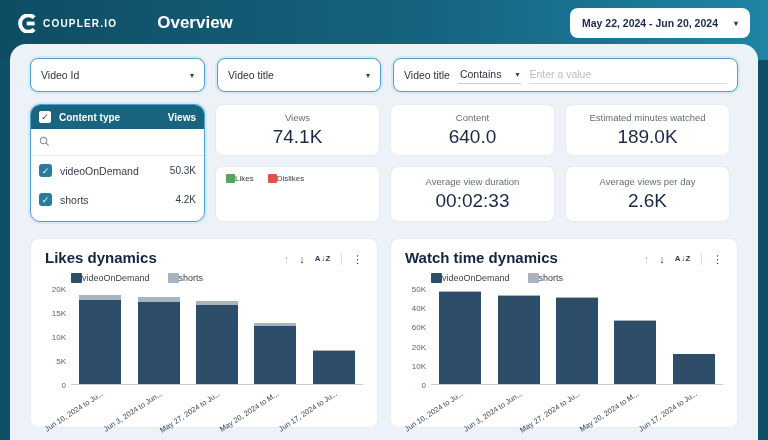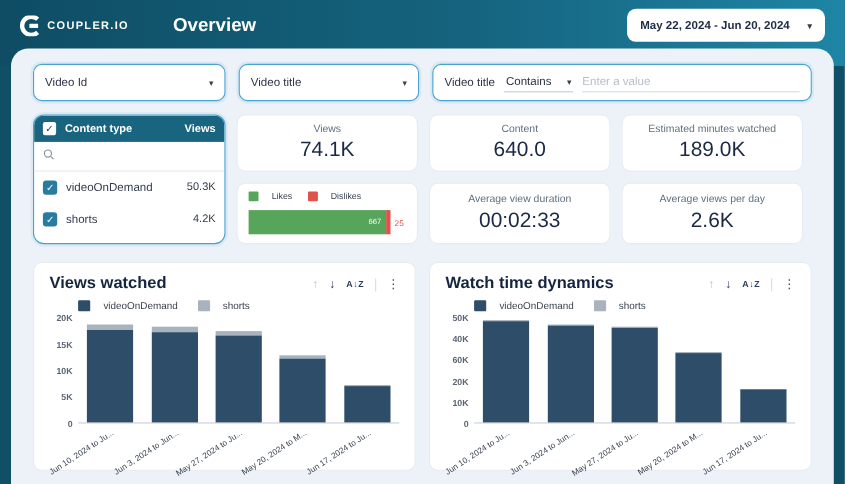--- a/index.html
+++ b/index.html
@@ -65,21 +65,21 @@
   .row-value { font-size:10px; color:#323c4c; }
 
   
   .kpi { display:flex; flex-direction:column; align-items:center; justify-content:center; }
   .kpi-label { font-size:9.5px; color:#60707e; margin-bottom:3px; }
   .kpi-value { font-size:19px; color:#1b2946; }
 
   
   .likes-card { padding:7px 10px 6px; display:flex; flex-direction:column; }
   .likes-legend { display:flex; gap:14px; align-items:center; }
-  .lg-item { display:flex; align-items:center; gap:12px; cursor:pointer; }
+  .lg-item { display:flex; align-items:center; gap:0; cursor:pointer; }
   .lg-swatch { width:9px; height:9px; border-radius:1px; }
   .lg-label { font-size:8px; color:#39434f; }
   .hbar-row { display:flex; align-items:center; margin-top:8px; height:22px; }
   .hbar { display:flex; height:100%; width:90%; }
   .seg-likes { display:flex; align-items:center; justify-content:flex-end; padding-right:4px;
     color:#fff; font-size:7px; }
   .hbar-out-label { font-size:7.5px; color:#e0524a; margin-left:4px; }
 
   
   .charts { display:grid; grid-template-columns:1fr 1fr; gap:12px; margin-top:16px; }
@@ -87,21 +87,21 @@
     padding:10px 14px 0; position:relative; }
   .chart-title { font-size:15px; font-weight:bold; color:#15243f; }
   .chart-toolbar { position:absolute; top:14px; right:14px; display:flex; align-items:center; gap:10px; }
   .tool { font-size:11px; color:#2c3e5d; cursor:pointer; line-height:1; }
   .tool.dim { color:#b9c2cc; }
   .tool-az { font-size:8px; font-weight:bold; letter-spacing:0.5px; }
   .tool-sep { width:1px; height:12px; background:#d8dde3; cursor:default; }
   .chart-legend { display:flex; gap:18px; margin:7px 0 6px 26px; }
   .chart-legend .lg-swatch { width:11px; height:10px; }
   .chart-legend .lg-label { font-size:9px; color:#39434f; }
-  .chart-area { display:flex;font-weight:bold; }
+  .chart-area { display:flex; }
   .yaxis { width:26px; position:relative; height:96px; }
   .ytick { position:absolute; right:5px; font-size:8px; color:#5a6472; }
   .plot { flex:1; height:96px; border-bottom:1px solid #c9ced4; display:flex; align-items:flex-end; }
   .barcol { flex:1; display:flex; justify-content:center; align-items:flex-end; height:100%; }
   .bar { width:72%; display:flex; flex-direction:column; justify-content:flex-end; }
   .xlabels { display:flex; margin-left:26px; height:36px; }
   .xcell { flex:1; position:relative; }
   .xlabel { position:absolute; right:50%; top:4px; white-space:nowrap; font-size:7.5px; color:#39434f;
     transform:rotate(-33deg); transform-origin:100% 0; }
 </style>
@@ -195,45 +195,36 @@
       <div class="likes-legend">
         <span class="lg-item">
           <span class="lg-swatch" id="likes-swatch" style="background: rgb(87, 165, 90);"></span>
           <span class="lg-label">Likes</span>
         </span>
         <span class="lg-item">
           <span class="lg-swatch" id="dislikes-swatch" style="background: rgb(224, 82, 74);"></span>
           <span class="lg-label">Dislikes</span>
         </span>
       </div>
-      <div class="hbar-row">
-        <div class="hbar">
-          <div class="seg-likes" id="seg-likes" style="background: rgb(87, 165, 90); flex-grow: 667;">
-            <span>667</span>
-          </div>
-          <div id="seg-dislikes" style="background: rgb(224, 82, 74); flex-grow: 25; min-width: 4px;"></div>
-        </div>
-        <span class="hbar-out-label">25</span>
-      </div>
     </div>
 
     <div class="card kpi">
       <div class="kpi-label">Average view duration</div>
       <div class="kpi-value">00:02:33</div>
     </div>
     <div class="card kpi">
       <div class="kpi-label">Average views per day</div>
       <div class="kpi-value">2.6K</div>
     </div>
   </div>
 
   <div class="charts">
 
     <div class="chart-card">
-      <div class="chart-title">Views watched</div>
+      <div class="chart-title">Likes dynamics</div>
       <div class="chart-toolbar">
         <span class="tool dim">↑</span>
         <span class="tool">↓</span>
         <span class="tool tool-az">A↓Z</span>
         <span class="tool-sep"></span>
         <span class="tool">⋮</span>
       </div>
       <div class="chart-legend">
         <span class="lg-item">
           <span class="lg-swatch swatch-navy" style="background: rgb(46, 77, 104);"></span>

